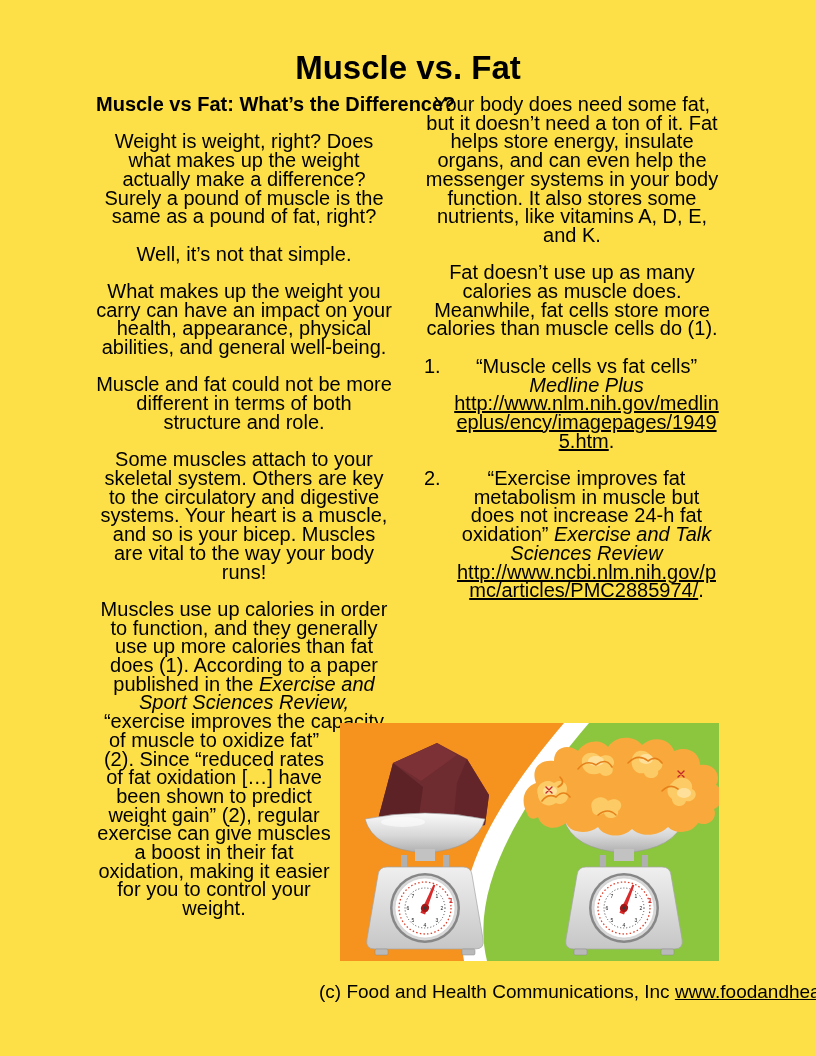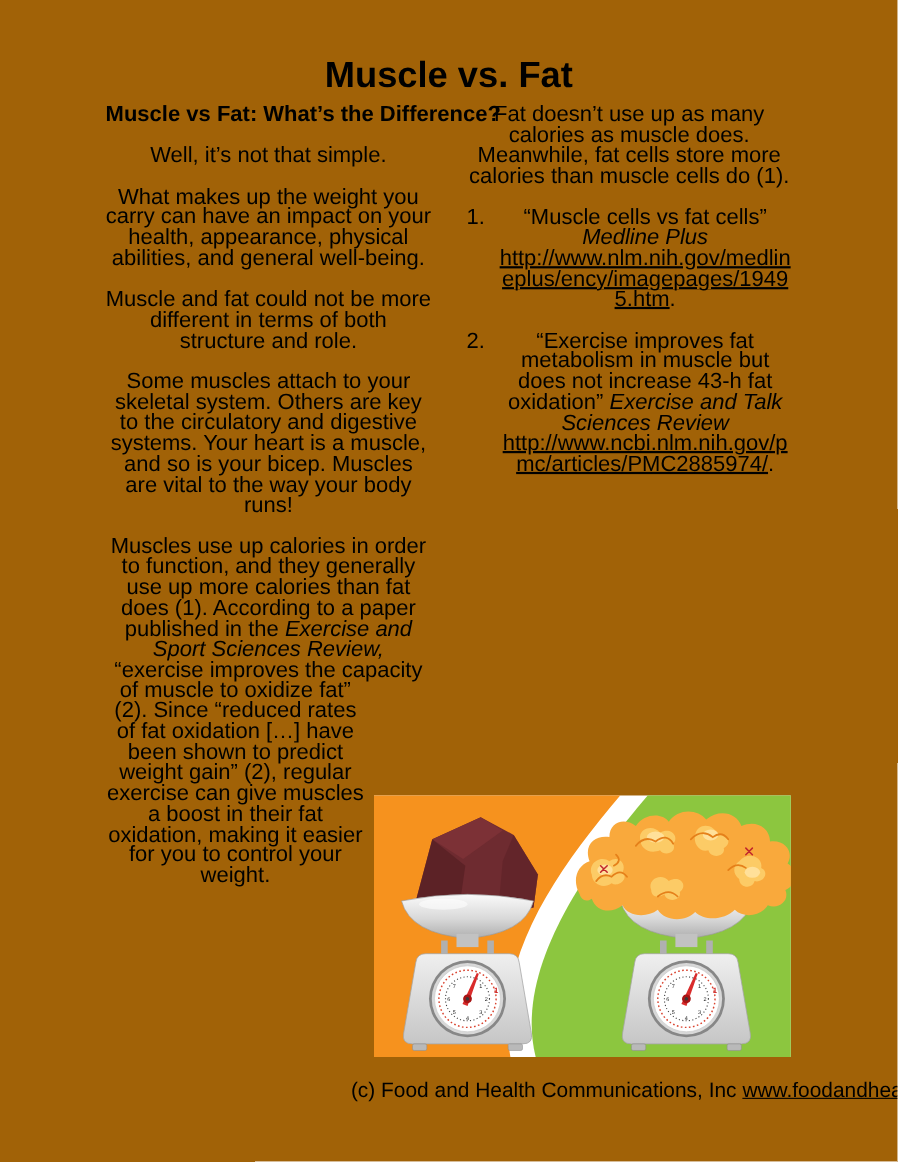--- a/index.html
+++ b/index.html
@@ -1,17 +1,17 @@
 <!DOCTYPE html>
 <html><head>
 <meta charset="utf-8">
 <style>
   html,body { margin:0; padding:0; background:#fff; }
   .page {
-    position:relative; width:816px; height:1056px; background:#a16207;
+    position:relative; width:816px; height:1056px; background:#fde047;
     font-family:"Liberation Sans", sans-serif; color:#000; overflow:hidden;text-decoration:underline;
   }
   .page-title {
     position:absolute; left:0; top:50px; width:816px; text-align:center;
     font-size:33px; font-weight:bold; line-height:36px; white-space:nowrap;
   }
   .col { position:absolute; top:95px; width:296px; font-size:20px; line-height:18.7px;text-align:center; }
   .col-left  { left:96px;  }
   .col-right { left:424px; }
   .heading { font-weight:bold; margin:0 0 18.7px 0; white-space:nowrap; }
@@ -29,38 +29,40 @@
 </style>
 </head>
 <body>
 
 <div class="page">
 
   <div class="page-title">Muscle vs. Fat</div>
 
   <div class="col col-left">
     <div class="heading">Muscle vs Fat: What’s the Difference?</div>
+    <p class="para">Weight is weight, right? Does what makes up the weight actually make a difference? Surely a pound of muscle is the same as a pound of fat, right?</p>
     <p class="para">Well, it’s not that simple.</p>
     <p class="para">What makes up the weight you carry can have an impact on your health, appearance, physical abilities, and general well-being.</p>
     <p class="para">Muscle and fat could not be more different in terms of both structure and role.</p>
     <p class="para">Some muscles attach to your skeletal system. Others are key to the circulatory and digestive systems. Your heart is a muscle, and so is your bicep. Muscles are vital to the way your body runs!</p>
     <p class="para"><span>Muscles use up calories in order to function, and they generally use up more calories than fat does (1). According to a paper published in the </span><span class="italic">Exercise and Sport Sciences Review,</span><span> “exercise improves the capacity of muscle to </span><span class="wrap-spacer"></span><span>oxidize fat” (2). Since “reduced rates of fat oxidation […] have been shown to predict weight gain” (2), regular exercise can give muscles a boost in their fat oxidation, making it easier for you to control your weight.</span></p>
   </div>
 
   <div class="col col-right">
+    <p class="para">Your body does need some fat, but it doesn’t need a ton of it. Fat helps store energy, insulate organs, and can even help the messenger systems in your body function. It also stores some nutrients, like vitamins A, D, E, and K.</p>
     <p class="para">Fat doesn’t use up as many calories as muscle does. Meanwhile, fat cells store more calories than muscle cells do (1).</p>
 
     <div class="source">
       <span class="src-num">1.</span>
       <span class="src-body"><span>“Muscle cells vs fat cells” </span><span class="italic">Medline Plus </span><a class="link">http://www.nlm.nih.gov/medlineplus/ency/imagepages/19495.htm</a><span>.</span></span>
     </div>
 
     <div class="source">
       <span class="src-num">2.</span>
-      <span class="src-body"><span>“Exercise improves fat metabolism in muscle but does not increase 43-h fat oxidation” </span><span class="italic">Exercise and Talk Sciences Review </span><a class="link">http://www.ncbi.nlm.nih.gov/pmc/articles/PMC2885974/</a><span>.</span></span>
+      <span class="src-body"><span>“Exercise improves fat metabolism in muscle but does not increase 24-h fat oxidation” </span><span class="italic">Exercise and Talk Sciences Review </span><a class="link">http://www.ncbi.nlm.nih.gov/pmc/articles/PMC2885974/</a><span>.</span></span>
     </div>
   </div>
 
   <svg class="illustration" viewBox="0 0 379 238" xmlns="http://www.w3.org/2000/svg">
     <defs>
       <linearGradient id="silver" x1="0" y1="0" x2="0" y2="1">
         <stop offset="0" stop-color="#fafafa"></stop>
           <stop offset="0.55" stop-color="#d9d9d9"></stop>
           <stop offset="1" stop-color="#aeaeae"></stop>
       </linearGradient>

